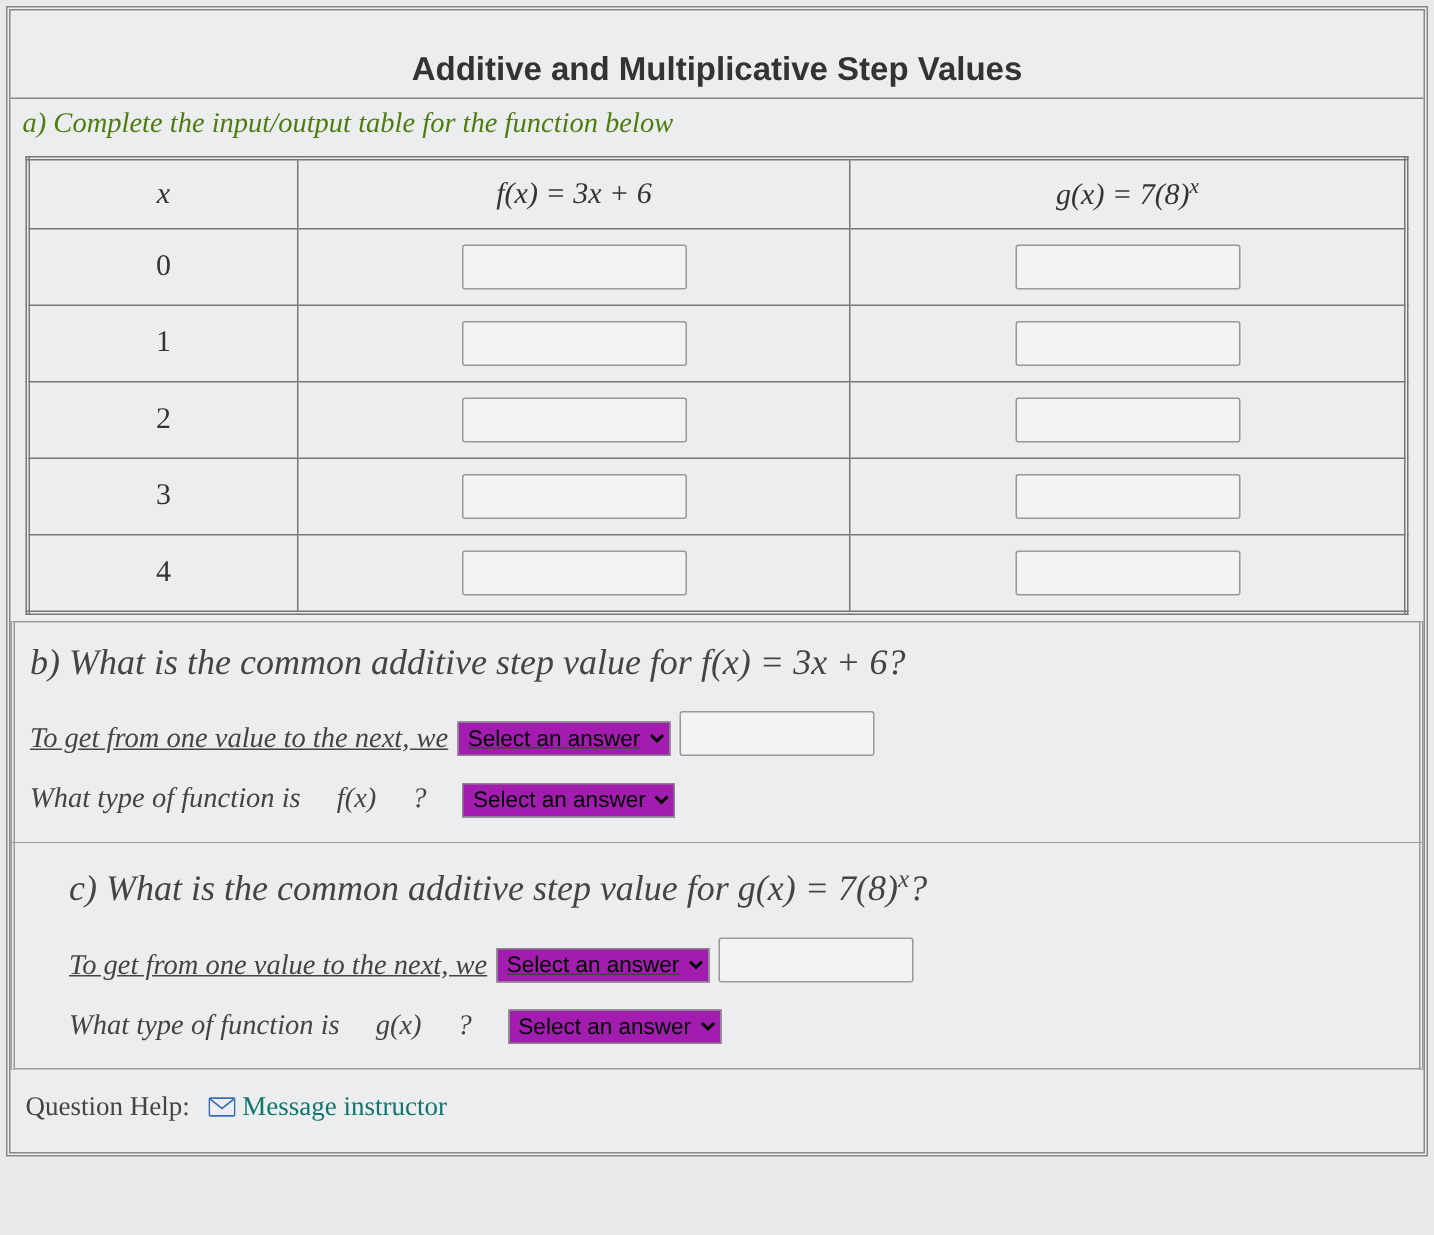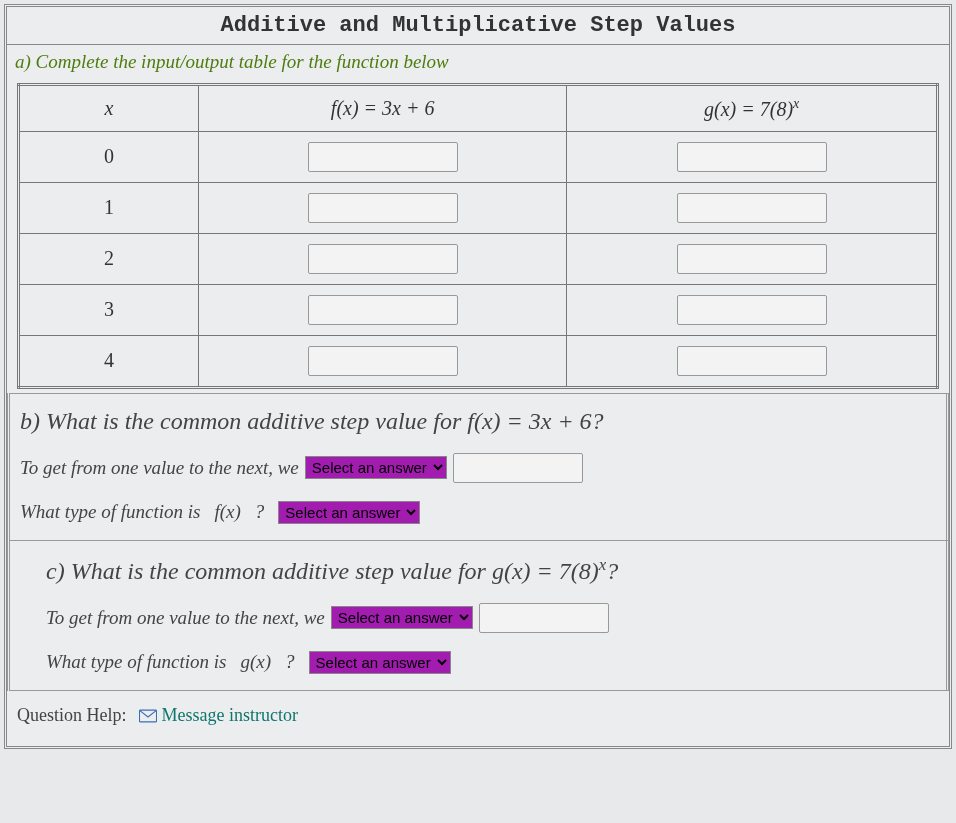--- a/index.html
+++ b/index.html
@@ -15,21 +15,22 @@
       border: 3px double #888;
       background: #ecedee;
       margin: 4px;
     }
     .title-row {
       text-align: center;
       font-weight: bold;
       font-size: 22px;
       padding: 6px 0;
       border-bottom: 1px solid #888;
-      font-family: Liberation Mono, monospace;
+      font-family: Liberation Sans, sans-serif;
+      margin-top: 20px;
     }
     .prompt-a { padding: 6px 8px 10px 8px; font-style: italic; font-size: 19px; color:#4d7c0f;}
     
     table.io {
       width: calc(100% - 20px);
       margin: 0 10px 4px 10px;
       border-collapse: collapse;
       border: 3px double #777;
       background: #ecedee;
     }
@@ -70,33 +71,34 @@
       font-size: 24px;
       color: #444;
       margin: 6px 0 18px 0;
     }
     .a-line {
       font-style: italic;
       font-size: 19px;
       color: #444;
       margin: 10px 0 18px 0;
       display: flex;
-      align-items: center;
+      align-items: flex-end;
       flex-wrap: wrap;
       gap: 6px;
+      text-decoration: underline;
     }
     .a-line2 {
       font-style: italic;
       font-size: 19px;
       color: #444;
       margin: 10px 0 2px 0;
       display: flex;
       align-items: center;
       flex-wrap: wrap;
-      gap: 14px;
+      gap: 24px;
     }
     select.ans {
       font-family: Arial, sans-serif;
       font-style: normal;
       font-size: 15px;
       border: 1px solid #888;
       background: #a21caf;
       padding: 1px 2px;
     }
     .math-inline {

